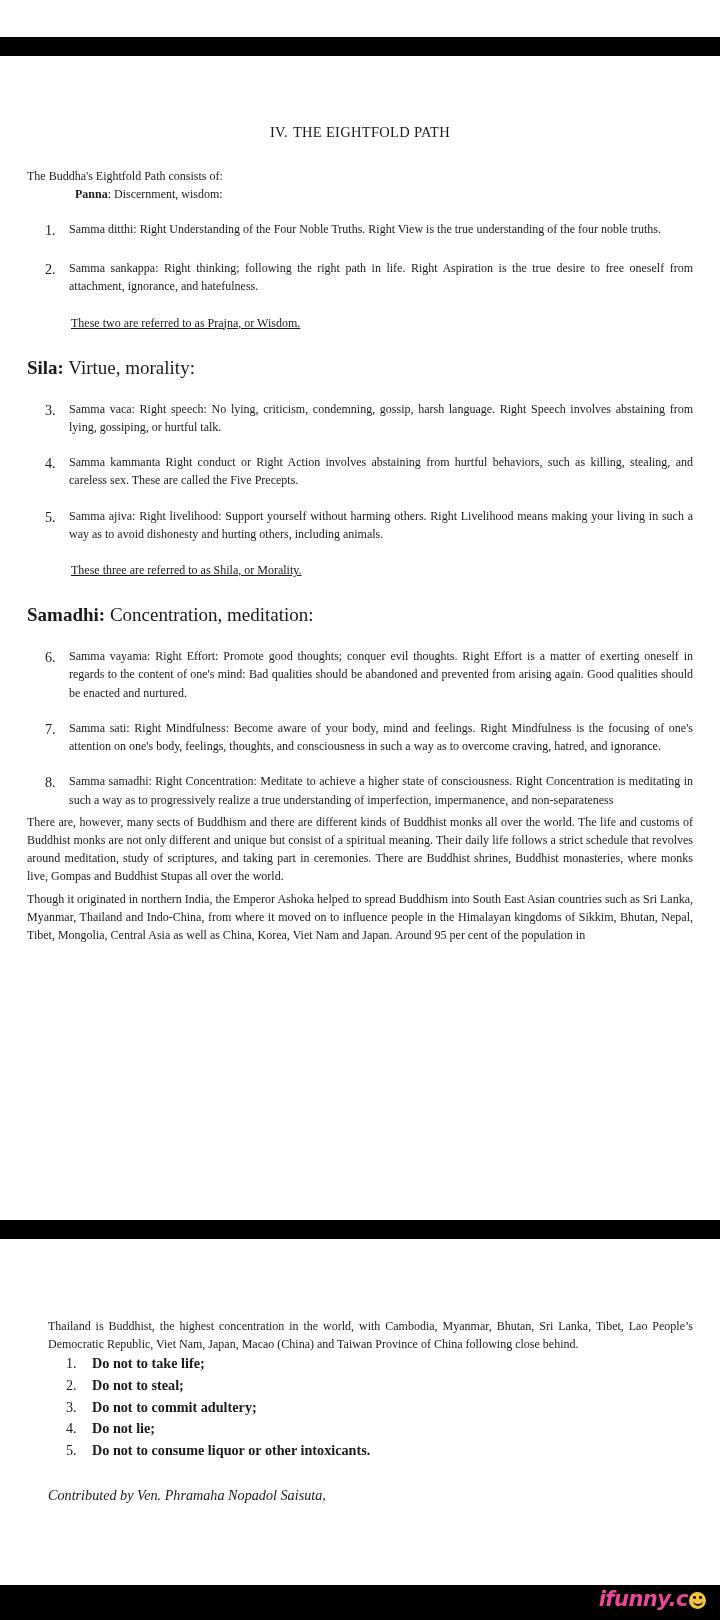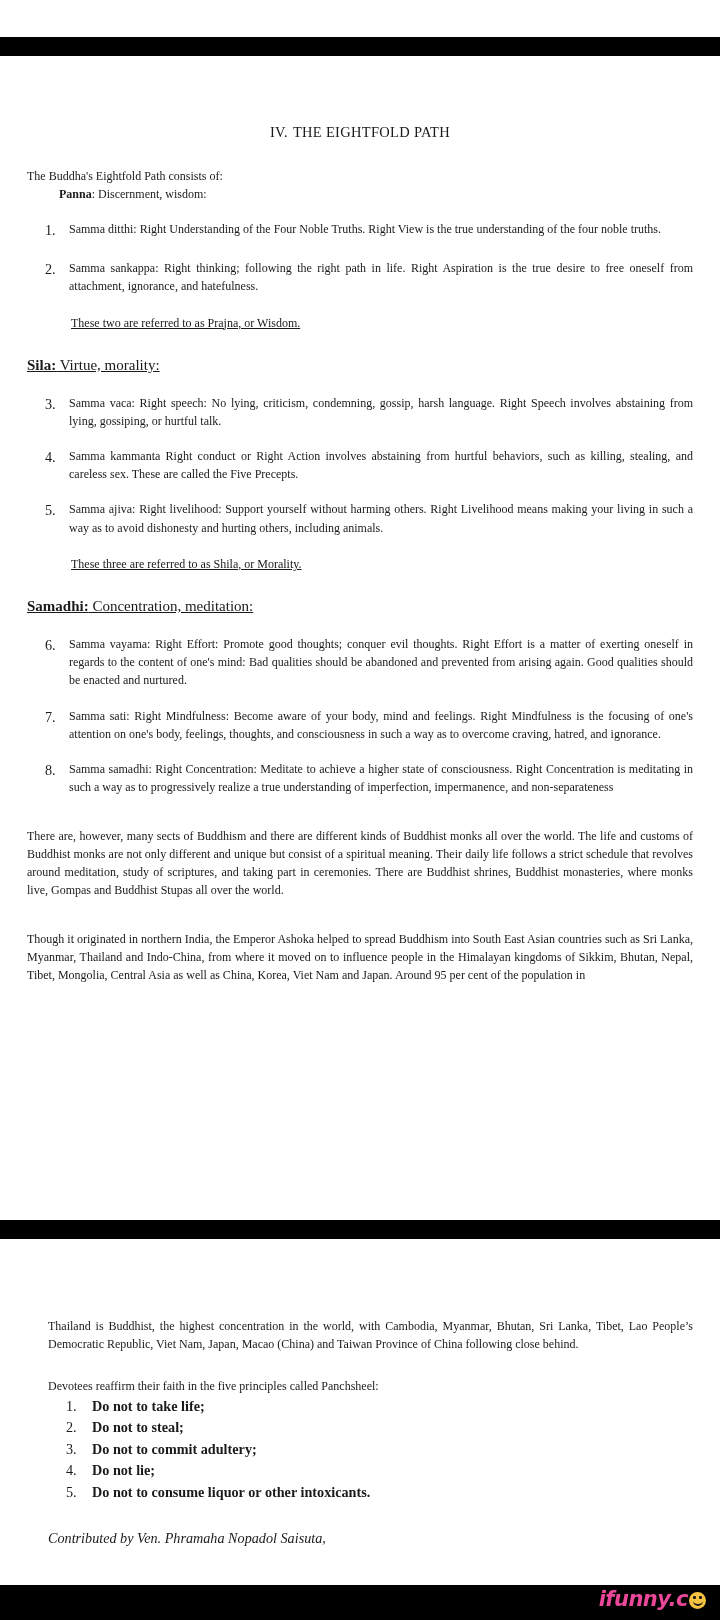--- a/index.html
+++ b/index.html
@@ -56,29 +56,28 @@
     font-size: 12px;
     line-height: 1.52;
     margin: 0;
     text-align: justify;
     -webkit-hyphens: none;
     hyphens: none;
   }
 
   .lead-block { margin-top: 26px; }
   .lead-sub {
-    margin-left: 32px;
+    margin-left: 48px;
   }
   b, .bold { font-weight: bold; }
 
   .section-head {
     margin-top: 22px;
-    font-size: 15px;
+    font-size: 19px;
     line-height: 1.52;
-    text-decoration: underline;
   }
 
   ol.main-list {
     list-style: none;
     margin: 0;
     padding: 0;
   }
   ol.main-list > li {
     display: flex;
     margin-top: 17px;
@@ -96,21 +95,21 @@
     flex: 1 1 auto;
   }
 
   .note {
     margin-top: 18px;
     margin-left: 44px;
     text-align: left;
     text-decoration: underline;
   }
 
-  .body-para { margin-top: 30px; }
+  .body-para { margin-top: 4px; }
 
   .devotees-intro { margin-top: 24px; text-align: left; }
 
   ol.precepts {
     list-style: none;
     margin: 0;
     padding: 0;
   }
   ol.precepts > li {
     display: flex;
@@ -251,21 +250,20 @@
     <p class="body-para">Though it originated in northern India, the Emperor Ashoka helped to spread Buddhism into South East Asian countries such as Sri Lanka, Myanmar, Thailand and Indo-China, from where it moved on to influence people in the Himalayan kingdoms of Sikkim, Bhutan, Nepal, Tibet, Mongolia, Central Asia as well as China, Korea, Viet Nam and Japan. Around 95 per cent of the population in</p>
 
   </div>
 
   <div class="bar bar-mid"></div>
 
   <div class="sheet sheet-b">
 
     <p style="margin-top:51px;">Thailand is Buddhist, the highest concentration in the world, with Cambodia, Myanmar, Bhutan, Sri Lanka, Tibet, Lao People’s Democratic Republic, Viet Nam, Japan, Macao (China) and Taiwan Province of China following close behind.</p>
 
-    <p class="devotees-intro">Devotees reaffirm their faith in the five principles called Panchsheel:</p>
 
     <ol class="precepts">
       <li>
         <span class="num">1.</span>
         <span class="txt">Do not to take life;</span>
       </li>
       <li>
         <span class="num">2.</span>
         <span class="txt">Do not to steal;</span>
       </li>

